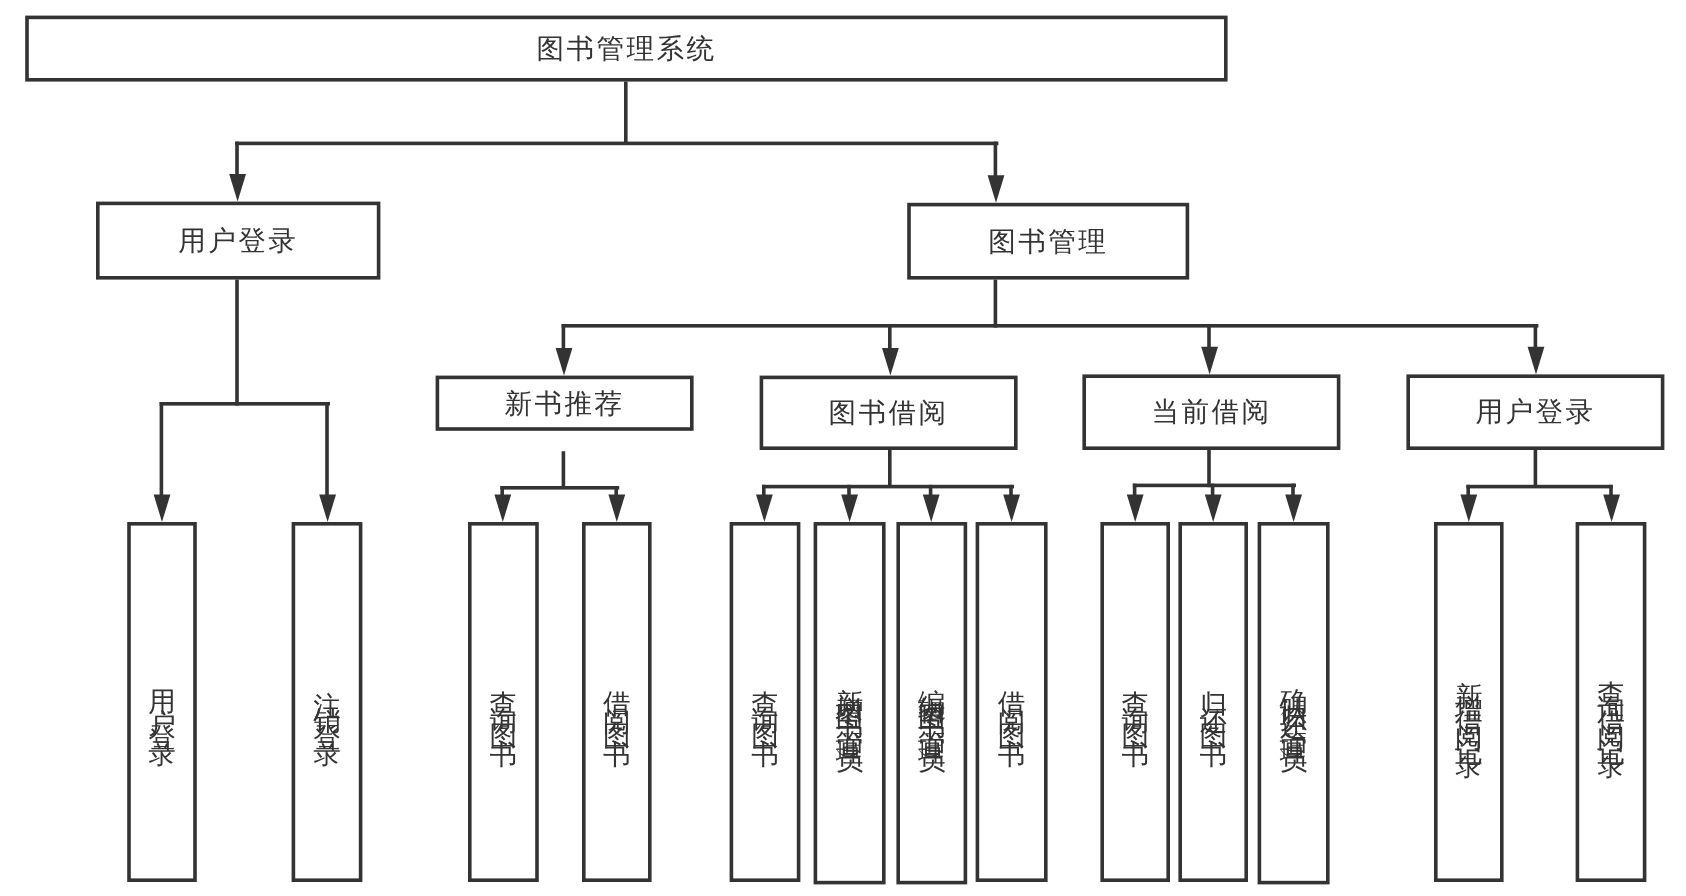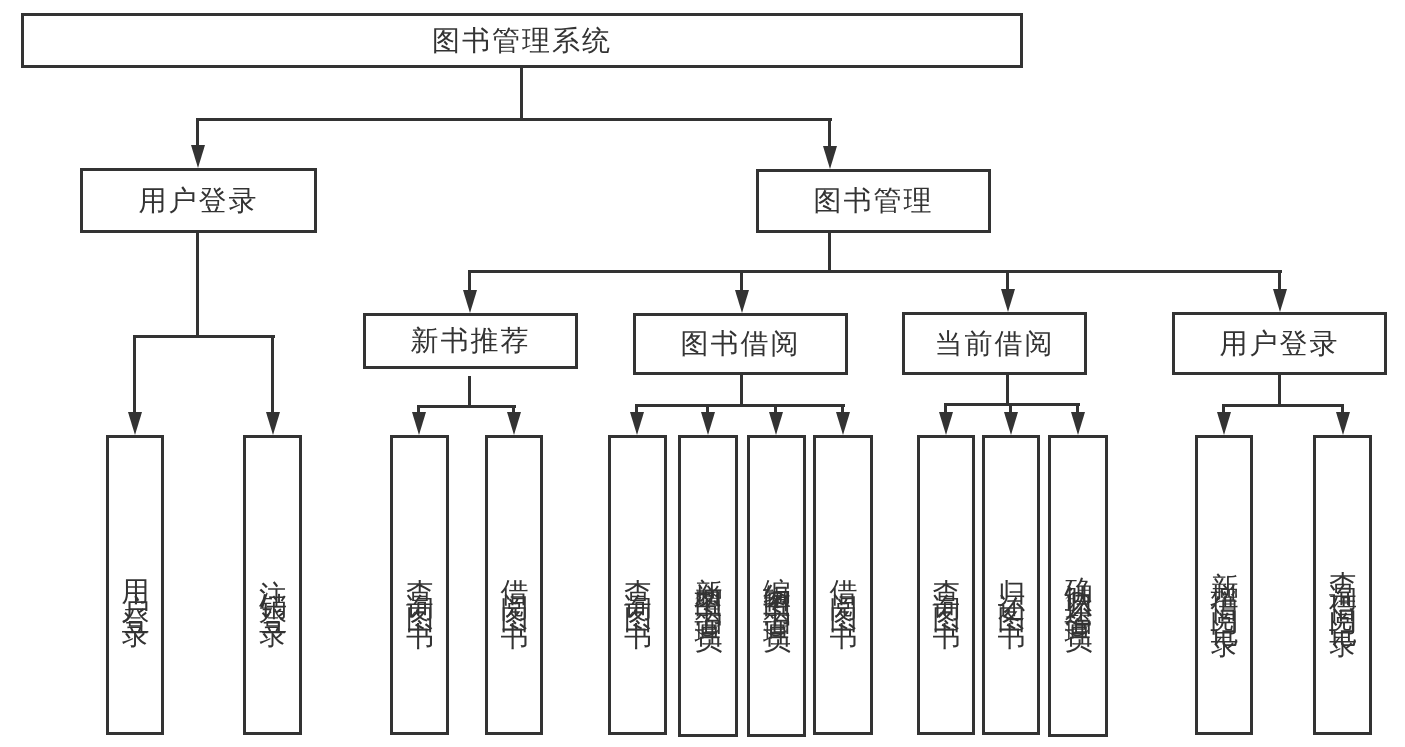--- a/index.html
+++ b/index.html
@@ -14,21 +14,21 @@
     font-family:"Liberation Sans", sans-serif;
     overflow:hidden;
   }
   .node{
     position:absolute;
     box-sizing:border-box;
     border:3px solid var(--line);
     background:#ffffff;
     color:var(--text);
     display:flex;align-items:center;justify-content:center;
-    font-size:28px;
+    font-size:23px;
     letter-spacing:2px;
   }
   .node.v span{
     writing-mode:vertical-rl;
     text-orientation:mixed;
     line-height:1;
   }
   .v-short span{letter-spacing:14px;}
   .v-mid  span{letter-spacing:12px;}
   .v-long span{letter-spacing:7px;}
@@ -36,23 +36,23 @@
   .ar{
     position:absolute;width:0;height:0;
     border-left:7px solid transparent;
     border-right:7px solid transparent;
     border-top:23px solid var(--line);
   }
   
   #n-root{left:21px;top:13px;width:1002px;height:55px;}
   #n-l2-0{left:80px;top:168px;width:237px;height:65px;}
   #n-l2-1{left:712px;top:169px;width:235px;height:64px;margin-left:44px;}
-  #n-l3-0{left:363px;top:313px;width:215px;height:56px;}
+  #n-l3-0{left:363px;top:313px;width:215px;height:46px;}
   #n-l3-1{left:633px;top:313px;width:215px;height:62px;font-family:Liberation Mono, monospace;}
-  #n-l3-2{left:902px;top:312px;width:185px;height:63px;}
+  #n-l3-2{left:902px;top:312px;width:215px;height:63px;}
   #n-l3-3{left:1172px;top:312px;width:215px;height:63px;}
   #n-a0{left:106px;top:435px;width:58px;height:300px;}
   #n-a1{left:243px;top:435px;width:59px;height:300px;}
   #n-b0{left:390px;top:435px;width:59px;height:300px;}
   #n-b1{left:485px;top:435px;width:58px;height:300px;}
   #n-c0{left:608px;top:435px;width:59px;height:300px;}
   #n-c1{left:678px;top:435px;width:60px;height:302px;}
   #n-c2{left:747px;top:435px;width:59px;height:302px;}
   #n-c3{left:813px;top:435px;width:60px;height:300px;}
   #n-d0{left:917px;top:435px;width:58px;height:300px;}

